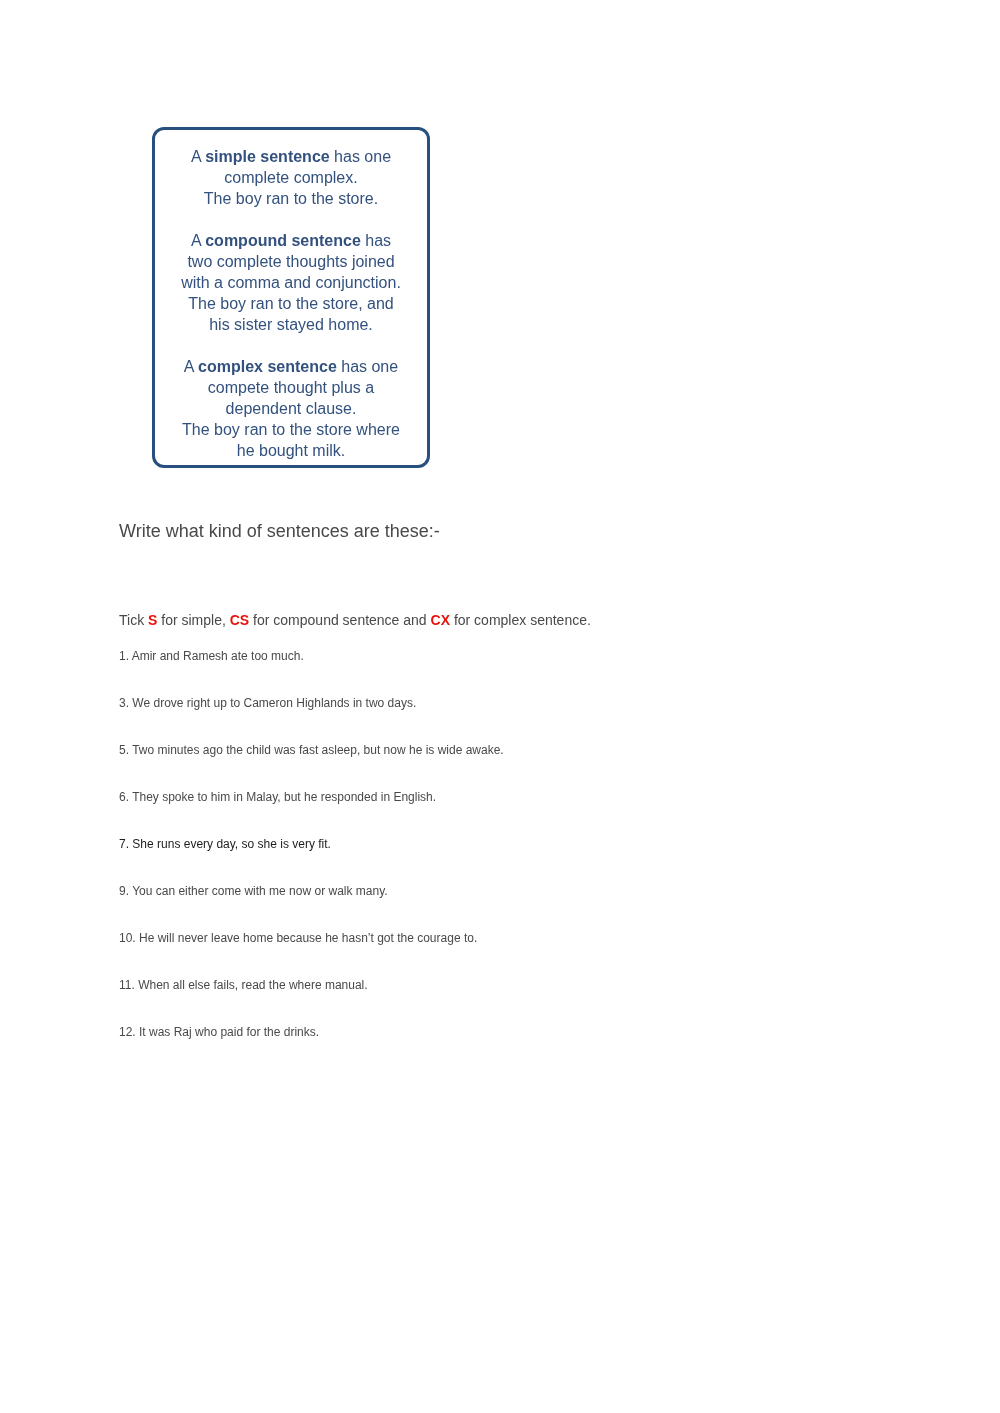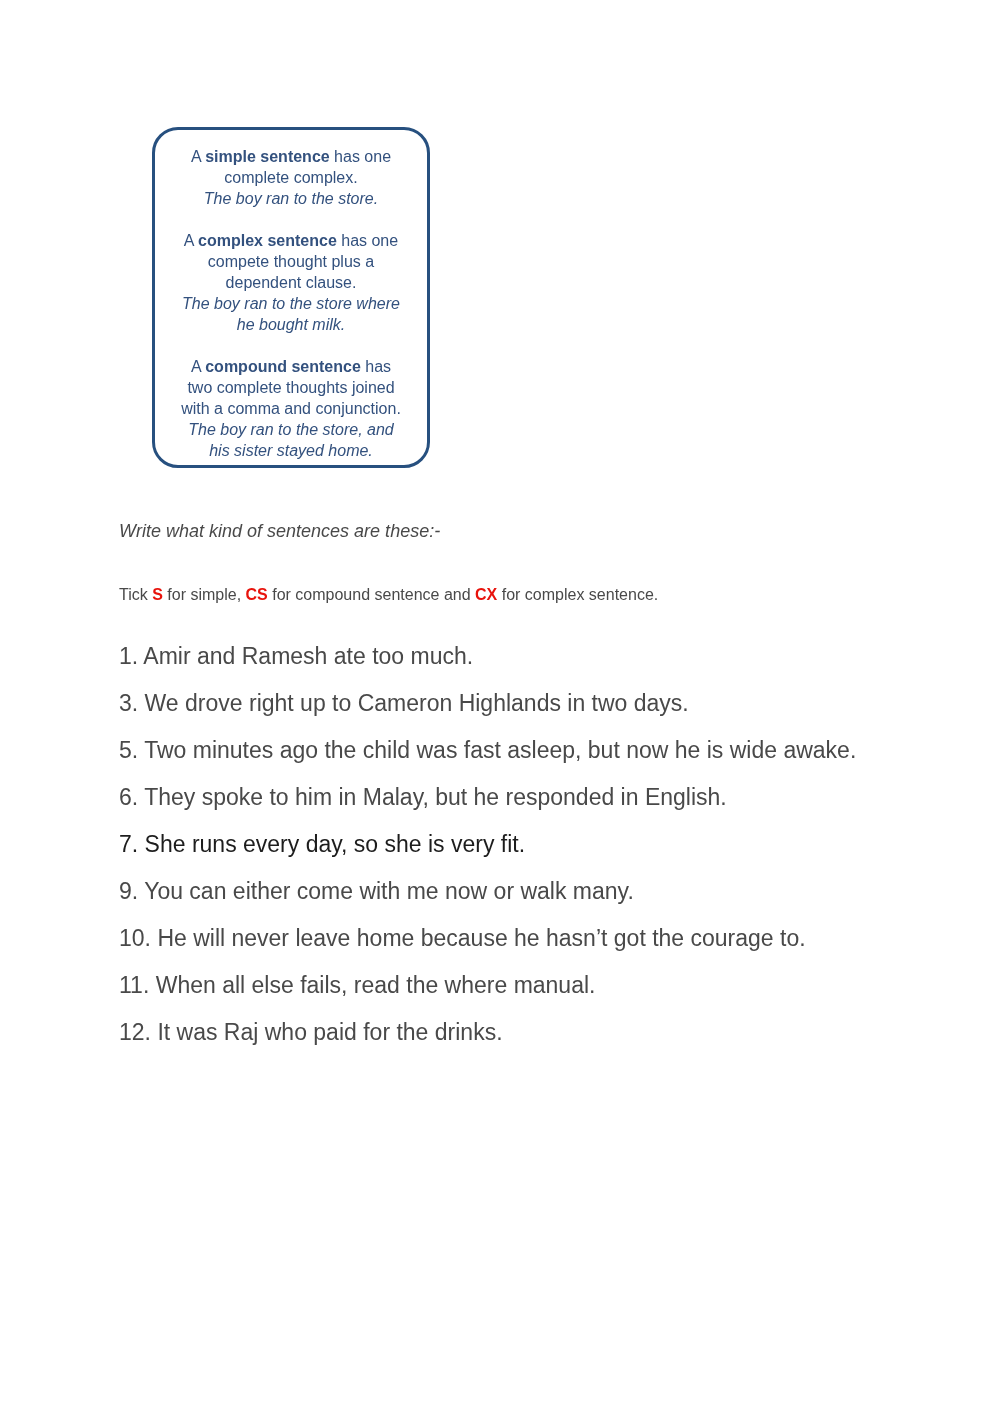--- a/index.html
+++ b/index.html
@@ -14,92 +14,91 @@
 
   
   .info-box {
     position: absolute;
     left: 152px;
     top: 127px;
     width: 278px;
     height: 341px;
     box-sizing: border-box;
     border: 3px solid var(--box-border, #27507f);
-    border-radius: 26px;
+    border-radius: 12px;
     padding: 16px 10px 0 10px;
     text-align: center;
     color: var(--box-text, #33517e);
     font-size: 16px;
     line-height: 21px;
   }
   .box-section { margin-bottom: 21px; }
   .term { font-weight: bold; }
   .def-line { white-space: nowrap; }
-  .example { font-style: italic; white-space: nowrap; }
+  .example { white-space: nowrap; }
 
   
   .heading {
     position: absolute;
     left: 119px;
     top: 521px;
     font-size: 18px;
     line-height: 20px;
     color: var(--body-text, #494949);
-    font-style: italic;
   }
   .instruction {
     position: absolute;
     left: 119px;
-    top: 585px;
-    font-size: 16px;
+    top: 610px;
+    font-size: 14px;
     line-height: 20px;
     color: var(--body-text, #494949);
   }
   .accent {
     color: var(--accent-red, #e8130c);
     font-weight: bold;
   }
   .questions {
     position: absolute;
     left: 119px;
     top: 647px;
-    font-size: 23px;
+    font-size: 12px;
     line-height: 18px;
     color: var(--body-text, #494949);
   }
   .question { margin-bottom: 29px; white-space: nowrap; }
   .question.q-dark { color: var(--dark-text, #1d1d1d); }
 </style>
 </head>
 <body>
 
 <div class="page">
 
   <div class="info-box">
 
     <div class="box-section">
       <div class="def-line"><span>A </span><span class="term">simple sentence</span><span> has one</span></div>
       <div class="def-line">complete complex.</div>
       <div class="example">The boy ran to the store.</div>
     </div>
 
     <div class="box-section">
+      <div class="def-line"><span>A </span><span class="term">compound sentence</span><span> has</span></div>
+      <div class="def-line">two complete thoughts joined</div>
+      <div class="def-line">with a comma and conjunction.</div>
+      <div class="example">The boy ran to the store, and</div>
+      <div class="example">his sister stayed home.</div>
+    </div>
+
+    <div class="box-section">
       <div class="def-line"><span>A </span><span class="term">complex sentence</span><span> has one</span></div>
       <div class="def-line">compete thought plus a</div>
       <div class="def-line">dependent clause.</div>
       <div class="example">The boy ran to the store where</div>
       <div class="example">he bought milk.</div>
-    </div>
-
-    <div class="box-section">
-      <div class="def-line"><span>A </span><span class="term">compound sentence</span><span> has</span></div>
-      <div class="def-line">two complete thoughts joined</div>
-      <div class="def-line">with a comma and conjunction.</div>
-      <div class="example">The boy ran to the store, and</div>
-      <div class="example">his sister stayed home.</div>
     </div>
 
   </div>
 
   <div class="heading">Write what kind of sentences are these:-</div>
 
   <div class="instruction"><span>Tick </span><span class="accent">S</span><span> for simple, </span><span class="accent">CS</span><span> for compound sentence and </span><span class="accent">CX</span><span> for complex sentence.</span></div>
 
   <div class="questions">
     <div class="question"><span class="q-num">1.</span> <span>Amir and Ramesh ate too much.</span></div>

